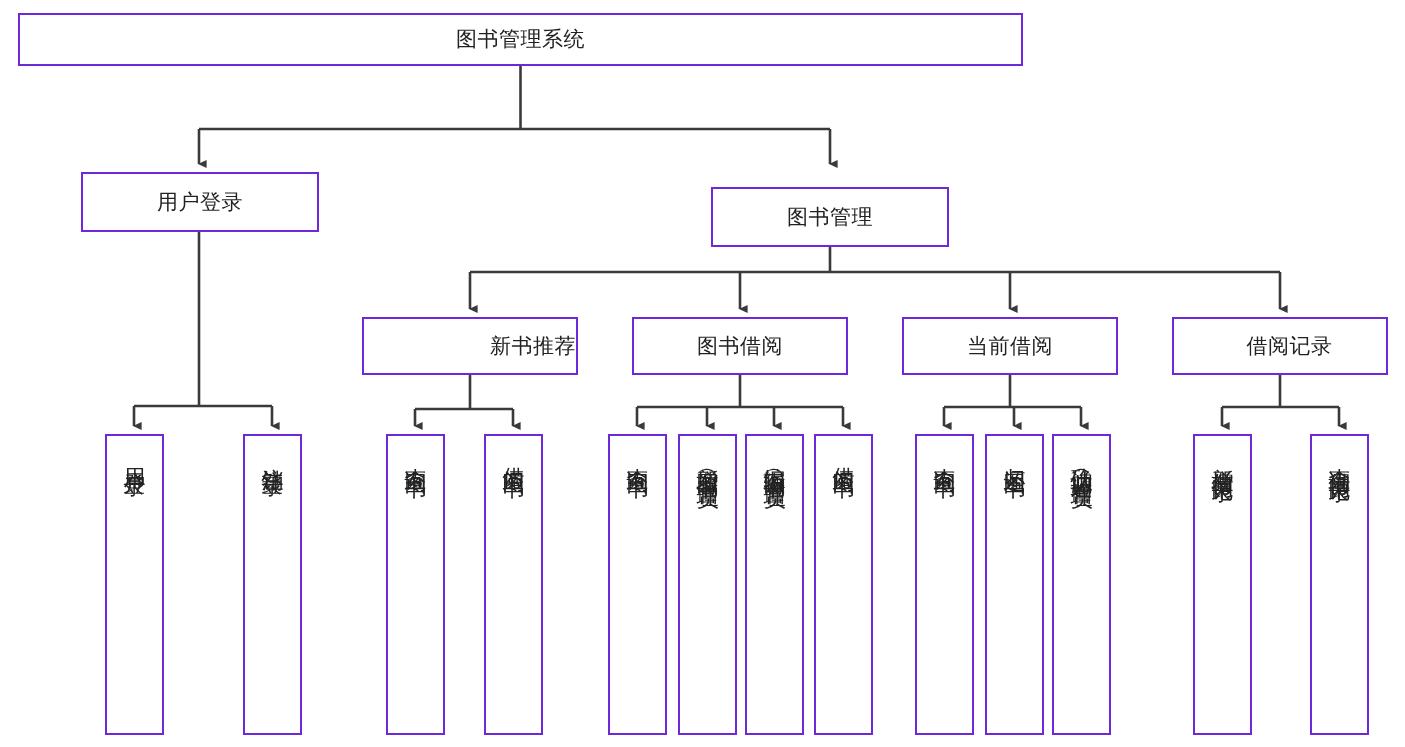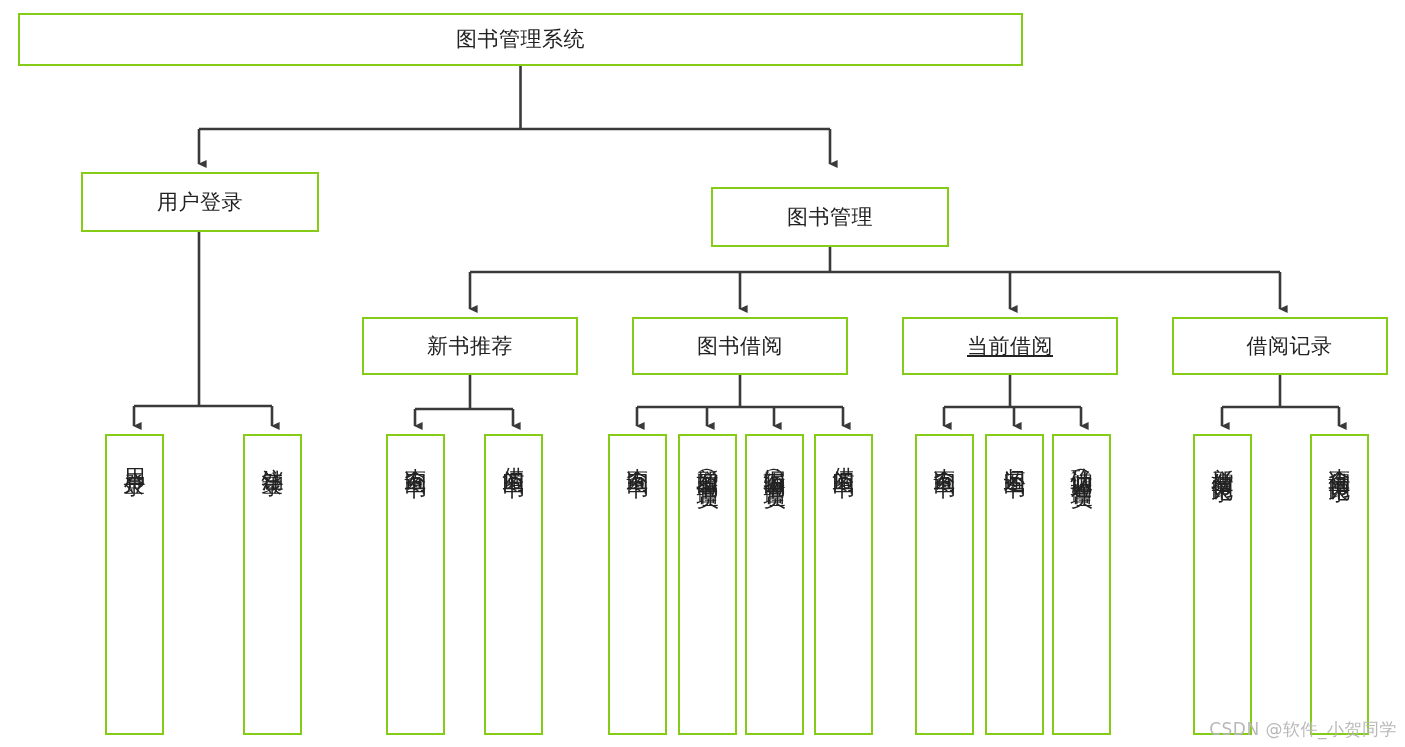--- a/index.html
+++ b/index.html
@@ -21,21 +21,21 @@
   #edge-layer {
     position: absolute;
     left: 0;
     top: 0;
     width: 1405px;
     height: 747px;
   }
   .node {
     position: absolute;
     box-sizing: border-box;
-    border: 2px solid #84cc16;
+    border: 2px solid #6d28d9;
     background: #ffffff;
     display: flex;
     align-items: center;
     justify-content: center;
     color: #222222;
     z-index: 2;
   }
   .node-label {
     display: block;
     text-align: center;
@@ -130,27 +130,27 @@
     <span class="node-label">图书管理系统</span>
   </div>
 
   <div class="node horizontal" style="left: 81px; top: 172px; width: 238px; height: 60px;">
     <span class="node-label">用户登录</span>
   </div>
   <div class="node horizontal" style="left: 711px; top: 187px; width: 238px; height: 60px;">
     <span class="node-label">图书管理</span>
   </div>
 
-  <div class="node horizontal" style="left: 362px; top: 317px; width: 216px; height: 58px;">
+  <div class="node horizontal" style="left: 362px; top: 317px; width: 216px; height: 58px; justify-content: flex-end;">
     <span class="node-label">新书推荐</span>
   </div>
   <div class="node horizontal" style="left: 632px; top: 317px; width: 216px; height: 58px;">
     <span class="node-label">图书借阅</span>
   </div>
-  <div class="node horizontal" style="left: 902px; top: 317px; width: 216px; height: 58px; text-decoration: underline;">
+  <div class="node horizontal" style="left: 902px; top: 317px; width: 216px; height: 58px;">
     <span class="node-label">当前借阅</span>
   </div>
   <div class="node horizontal" style="left: 1172px; top: 317px; width: 216px; height: 58px; padding-left: 19px;">
     <span class="node-label">借阅记录</span>
   </div>
 
   <div class="node vertical" style="left: 105px; top: 434px; width: 59px; height: 301px;">
     <span class="node-label">用户登录</span>
   </div>
   <div class="node vertical" style="left: 243px; top: 434px; width: 59px; height: 301px;">
@@ -183,14 +183,13 @@
   <div class="node vertical" style="left: 1052px; top: 434px; width: 59px; height: 301px;">
     <span class="node-label">确认归还（管理员）</span>
   </div>
   <div class="node vertical" style="left: 1193px; top: 434px; width: 59px; height: 301px;">
     <span class="node-label">新增借阅记录</span>
   </div>
   <div class="node vertical" style="left: 1310px; top: 434px; width: 59px; height: 301px;">
     <span class="node-label">查询借阅记录</span>
   </div>
 
-  <div id="watermark">CSDN @软件_小贺同学</div>
 </div>
 
 </body></html>

